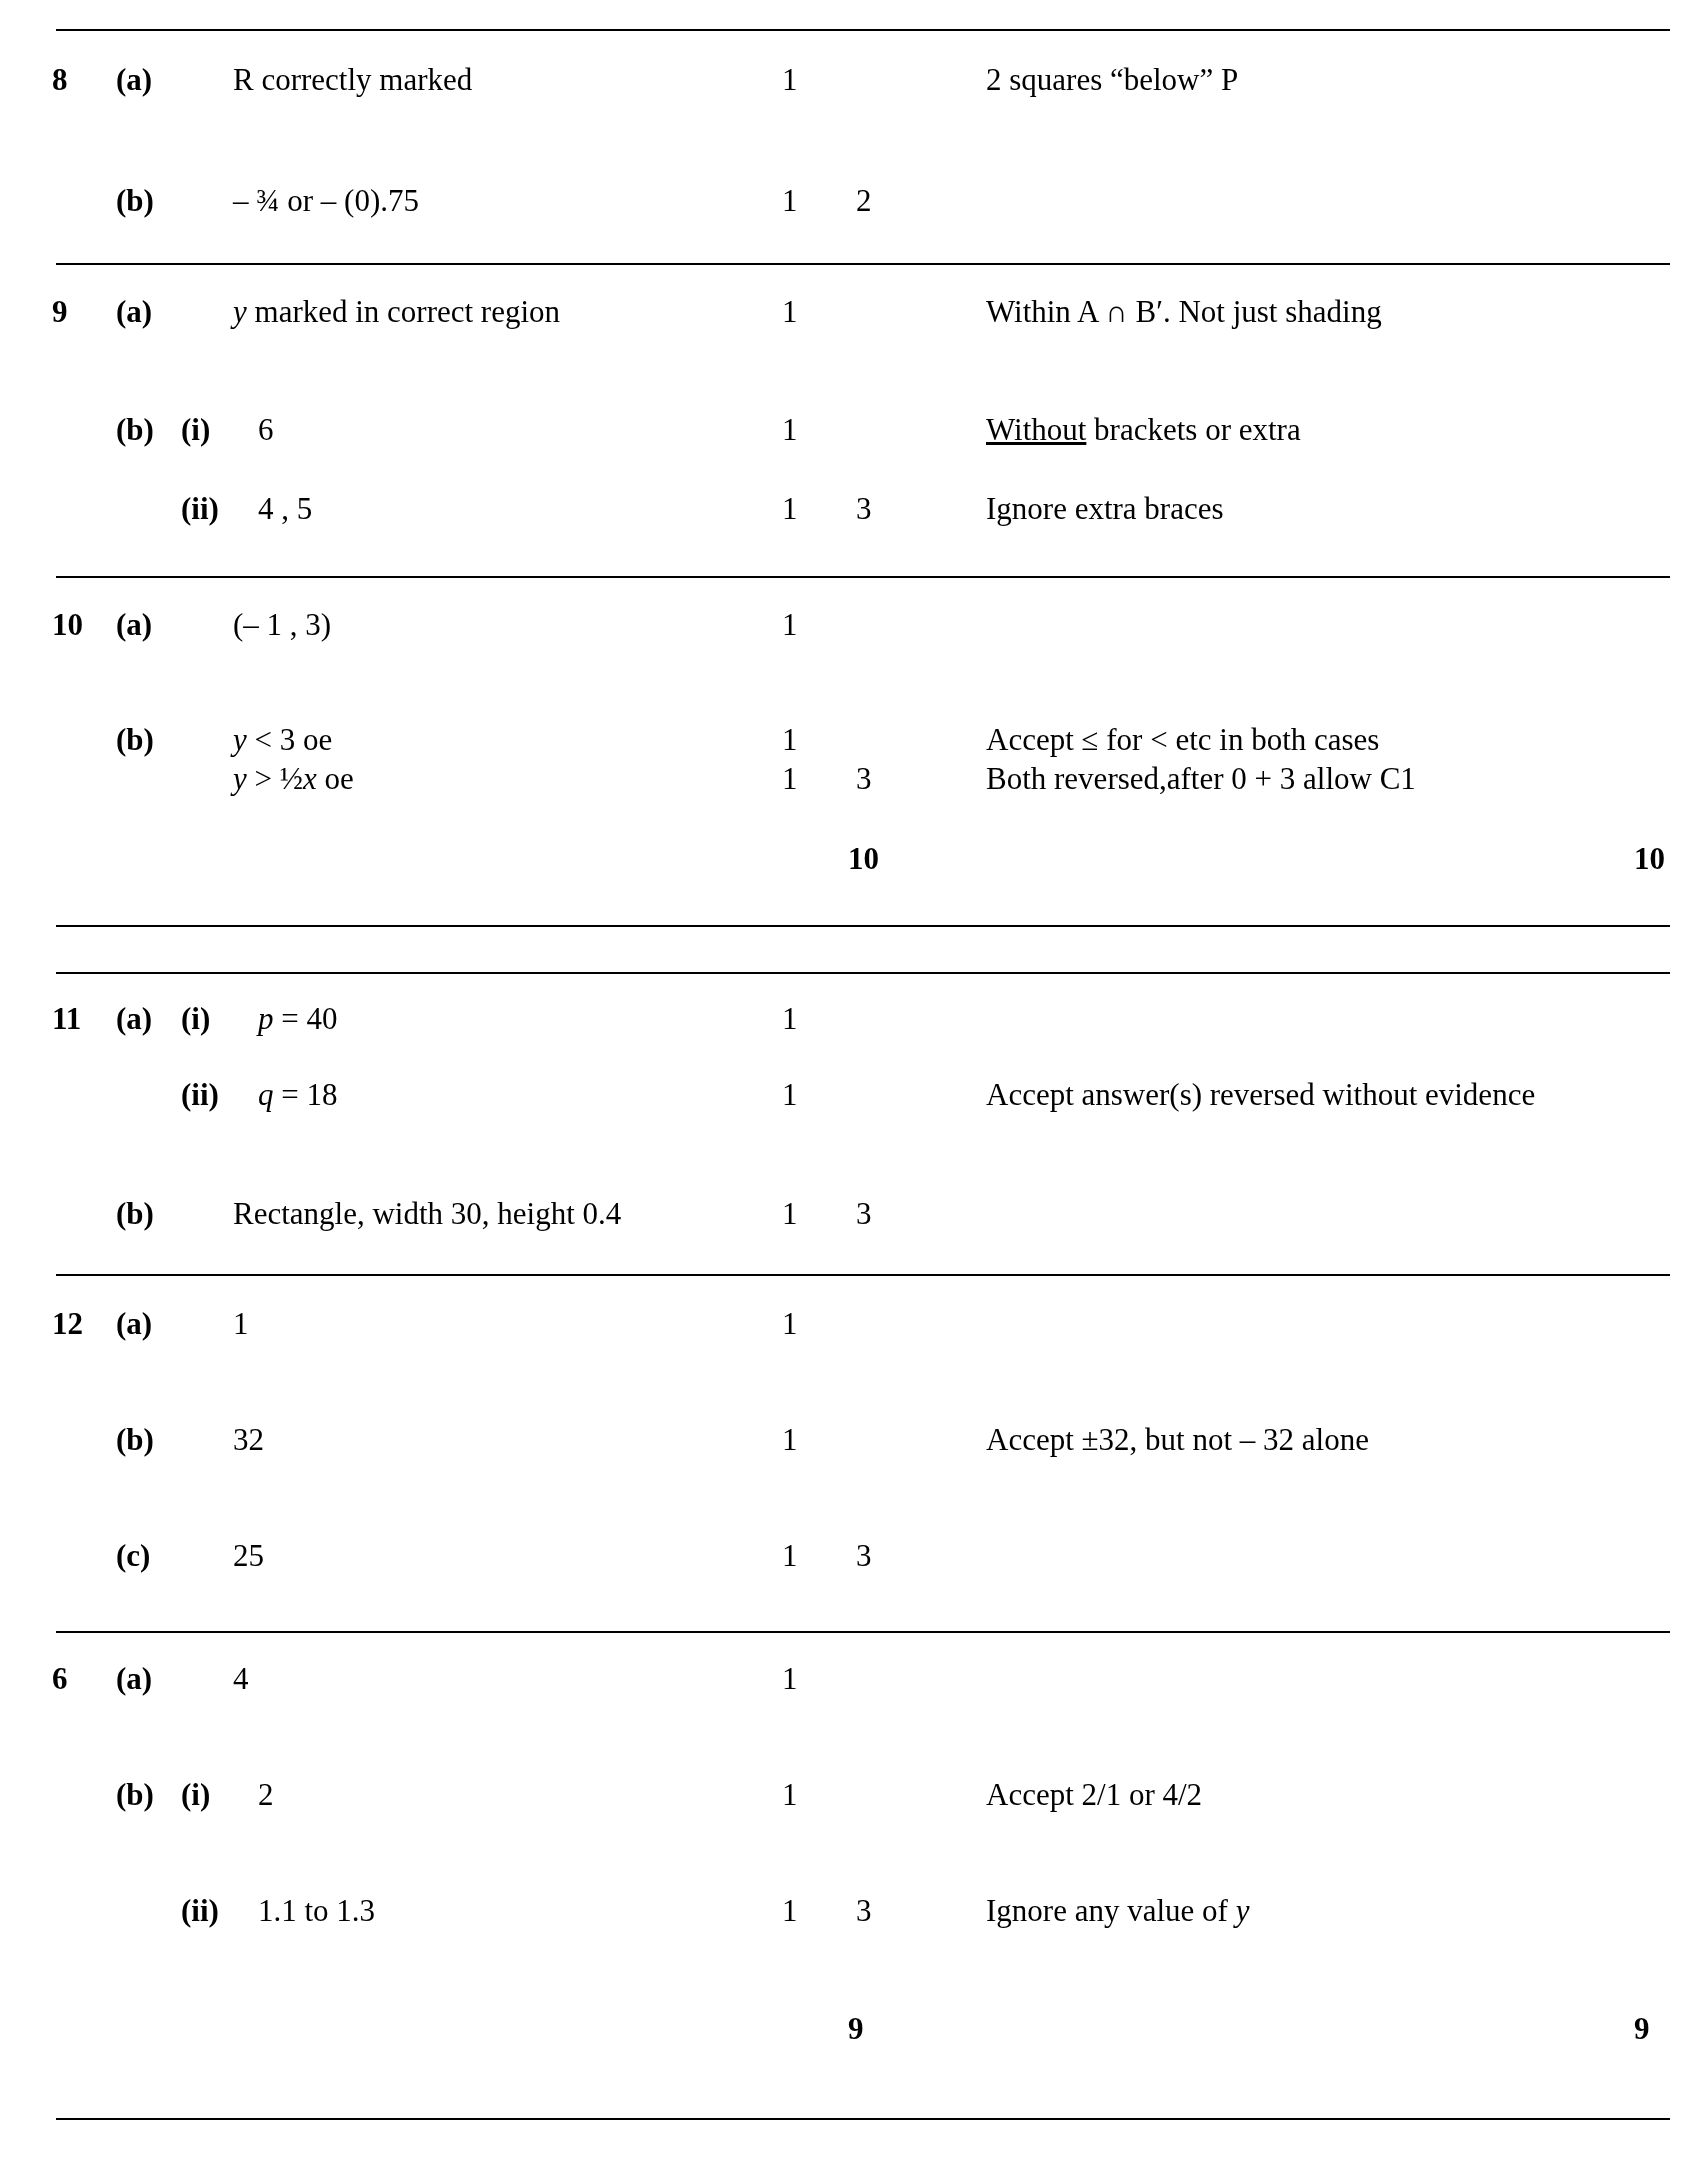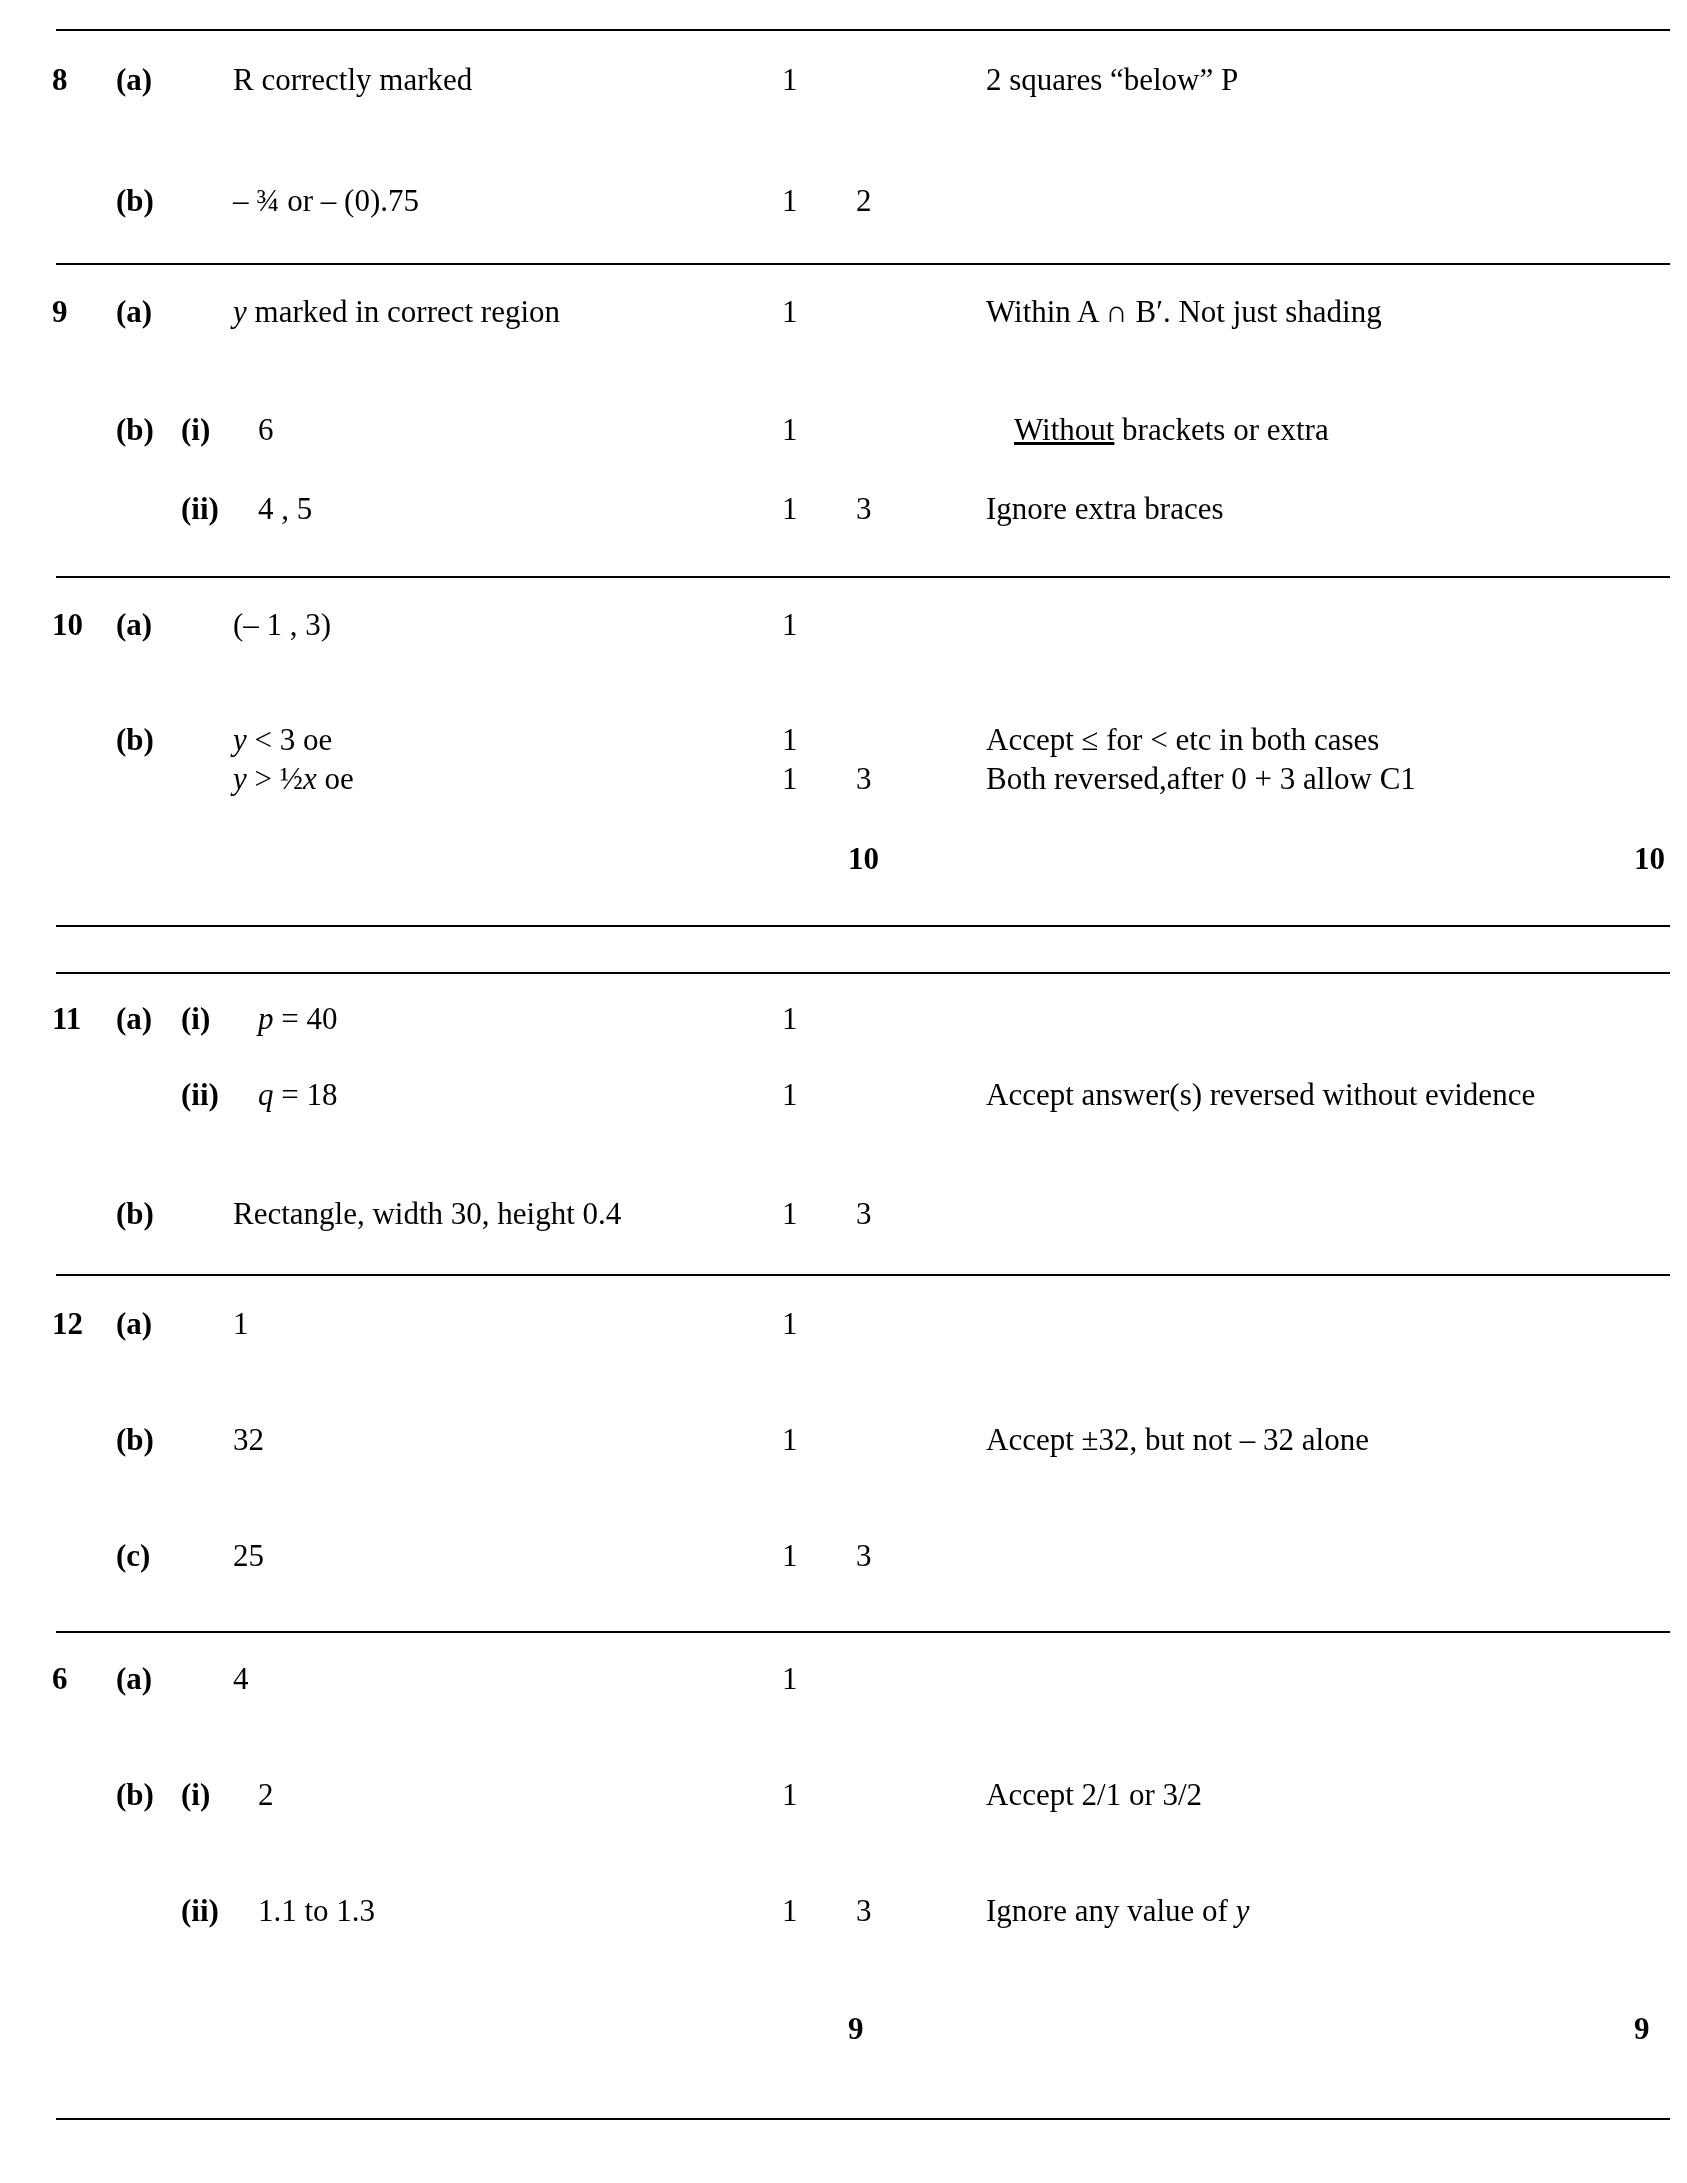--- a/index.html
+++ b/index.html
@@ -51,21 +51,21 @@
   .c-sub      { left: 181px; font-weight: bold; }
   .c-ans      { left: 233px; }
   .c-ans-sub  { left: 258px; }
   .c-mark     { left: 782px; }
   .c-total    { left: 856px; }
   .c-note     { left: 986px; }
   .c-gtotal-l { left: 848px; font-weight: bold; }
   .c-gtotal-r { left: 1634px; font-weight: bold; }
 
   .ital { font-style: italic; }
-  .uline { text-decoration: underline; margin-left: 28px; }
+  .uline { text-decoration: underline; }
 
   .subline {
     position: absolute;
     white-space: nowrap;
   }
 </style>
 </head>
 <body>
 
 <div class="page">
@@ -213,21 +213,21 @@
     <span class="cell c-total"></span>
     <span class="cell c-note"></span>
   </div>
 
   <div class="row" style="top: 1778px; font-size: 31px;">
     <span class="cell c-part">(b)</span>
     <span class="cell c-sub">(i)</span>
     <span class="cell c-ans-sub">2</span>
     <span class="cell c-mark">1</span>
     <span class="cell c-total"></span>
-    <span class="cell c-note">Accept 2/1 or 3/2</span>
+    <span class="cell c-note">Accept 2/1 or 4/2</span>
   </div>
 
   <div class="row" style="top: 1894px; font-size: 31px;">
     <span class="cell c-sub">(ii)</span>
     <span class="cell c-ans-sub">1.1 to 1.3</span>
     <span class="cell c-mark">1</span>
     <span class="cell c-total">3</span>
     <span class="cell c-note"><span>Ignore any value of </span><em class="ital">y</em></span>
   </div>
 

